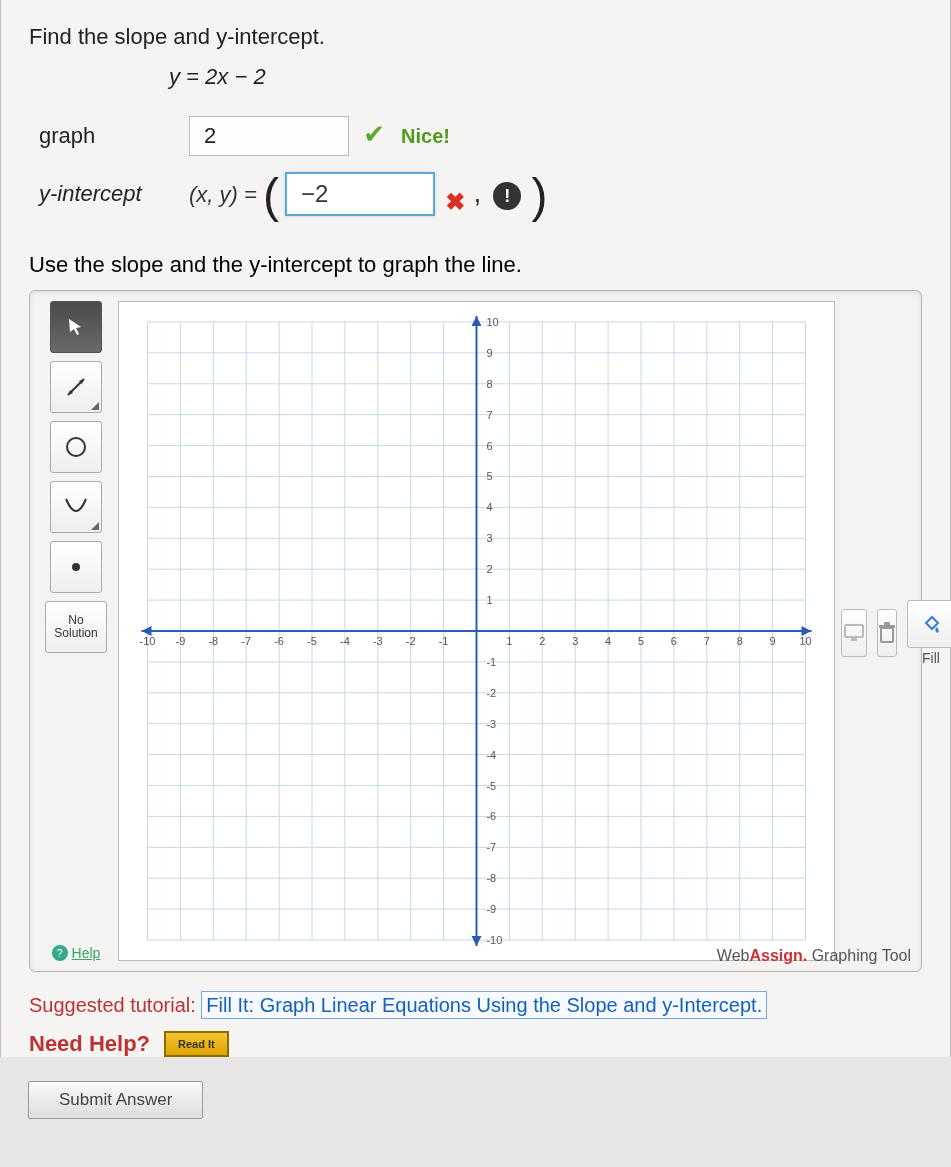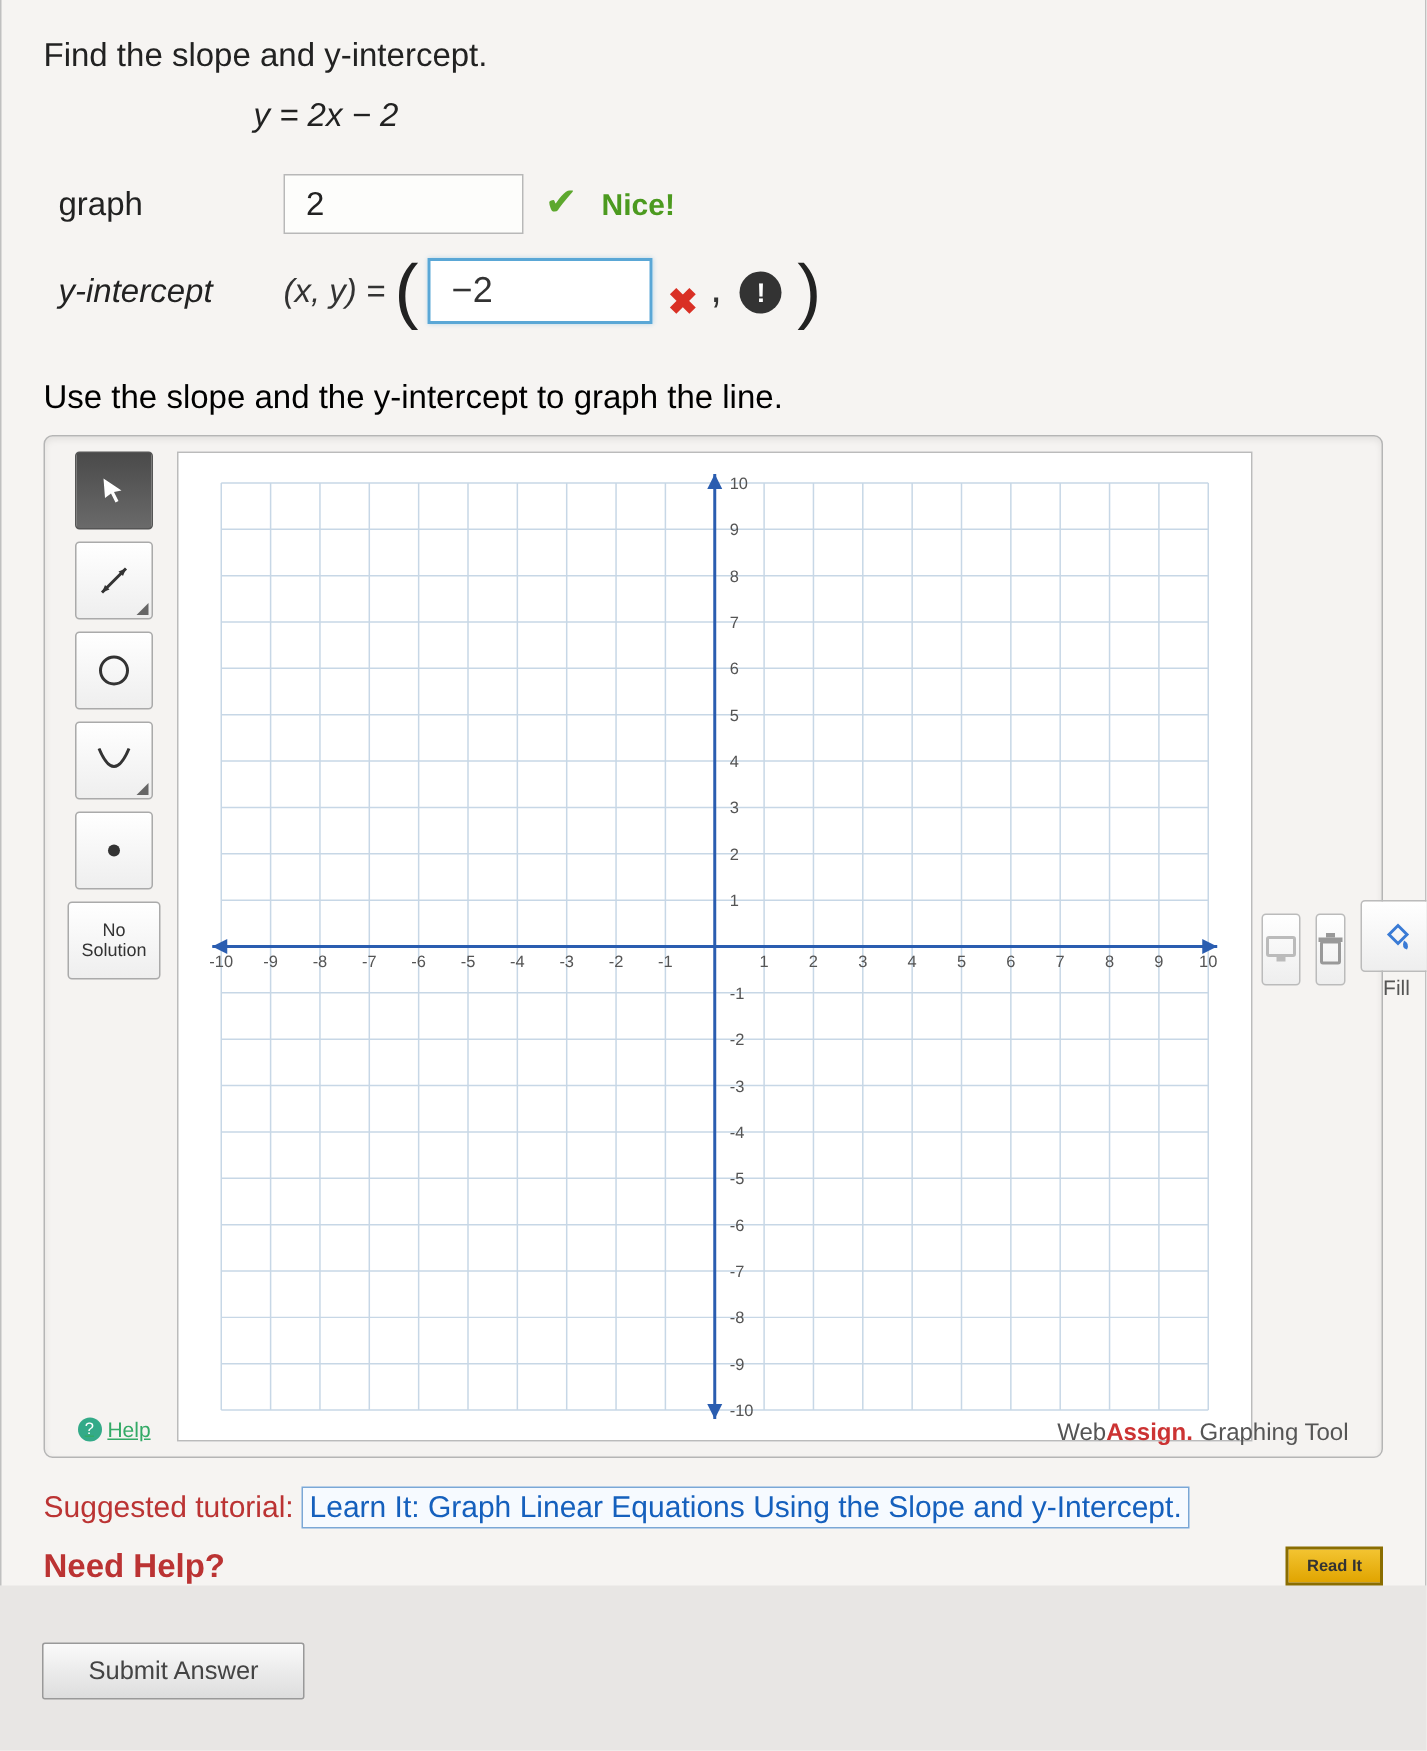--- a/index.html
+++ b/index.html
@@ -62,26 +62,26 @@
   .helpbtn { margin-top:auto; font-size:14px; color:#3a6; text-decoration:underline; cursor:pointer; display:flex; align-items:center; gap:4px;}
   .helpbtn .hicon{width:16px;height:16px;border-radius:50%;background:#3a8; color:#fff; font-size:11px;display:flex;align-items:center;justify-content:center;}
   .graph-area { flex:1; background:#fff; border:1px solid #bbb; position:relative; height:660px;}
   .rightcol { width:70px; display:flex; flex-direction:row; align-items:center; gap:10px; padding-top:4px;}
   .rbtn {
     width:48px; height:48px; border:1px solid #bbb; border-radius:3px;
     background:linear-gradient(#fff,#eee); display:flex; align-items:center; justify-content:center;
     font-size:20px; color:#888; cursor:pointer;
   }
   .fillwrap{ display:flex; flex-direction:column; align-items:center; gap:2px;}
-  .brand { position:absolute; right:22px; bottom:6px; font-size:16px; color:#555;}
+  .brand { position:absolute; right:10px; bottom:6px; font-size:16px; color:#555;}
   .brand .wa1{ color:#555;} .brand .wa2{ color:#c33; font-weight:bold;}
   .suggested { margin:22px 0 14px 0; font-size:20px;}
   .suggested .sl{ color:#b33; font-weight:500;}
   .suggested a{ color:#1560bd; border:1px solid #7aa7d6; padding:2px 4px; text-decoration:none; background:#f6faff;}
-  .need { font-size:22px; color:#b33; font-weight:bold; display:flex; align-items:center; gap:14px; margin-bottom:38px;justify-content:space-between;}
+  .need { font-size:22px; color:#b33; font-weight:bold; display:flex; align-items:center; gap:14px; margin-bottom:24px;}
   .readit {
     display:inline-block; border:2px solid #8a6d00; background:linear-gradient(#f3c431,#e0a400);
     color:#333; font-size:11px; font-weight:bold; padding:5px 12px; cursor:pointer;
   }
   .submit {
     display:inline-block; border:1px solid #999; background:linear-gradient(#fafafa,#ddd);
     padding:8px 30px; font-size:17px; color:#444; cursor:pointer; border-radius:2px;
   }
   .bottom { padding: 0 28px 4px 28px; }
   
@@ -275,21 +275,21 @@
       </div>
     </div>
 
     <div class="brand">
       <span class="wa1">Web</span><span class="wa2">Assign.</span><span> Graphing Tool</span>
     </div>
   </div>
 
   <div class="suggested">
     <span class="sl">Suggested tutorial:</span>
-    <a href="#">Learn It: Graph Linear Equations Using the Slope and y-Intercept.</a>
+    <a href="#">Fill It: Graph Linear Equations Using the Slope and y-Intercept.</a>
   </div>
 
   <div class="need">
     <span>Need Help?</span>
     <span class="readit">Read It</span>
   </div>
 </div>
 
 <div class="bottom">
   <span class="submit">Submit Answer</span>

